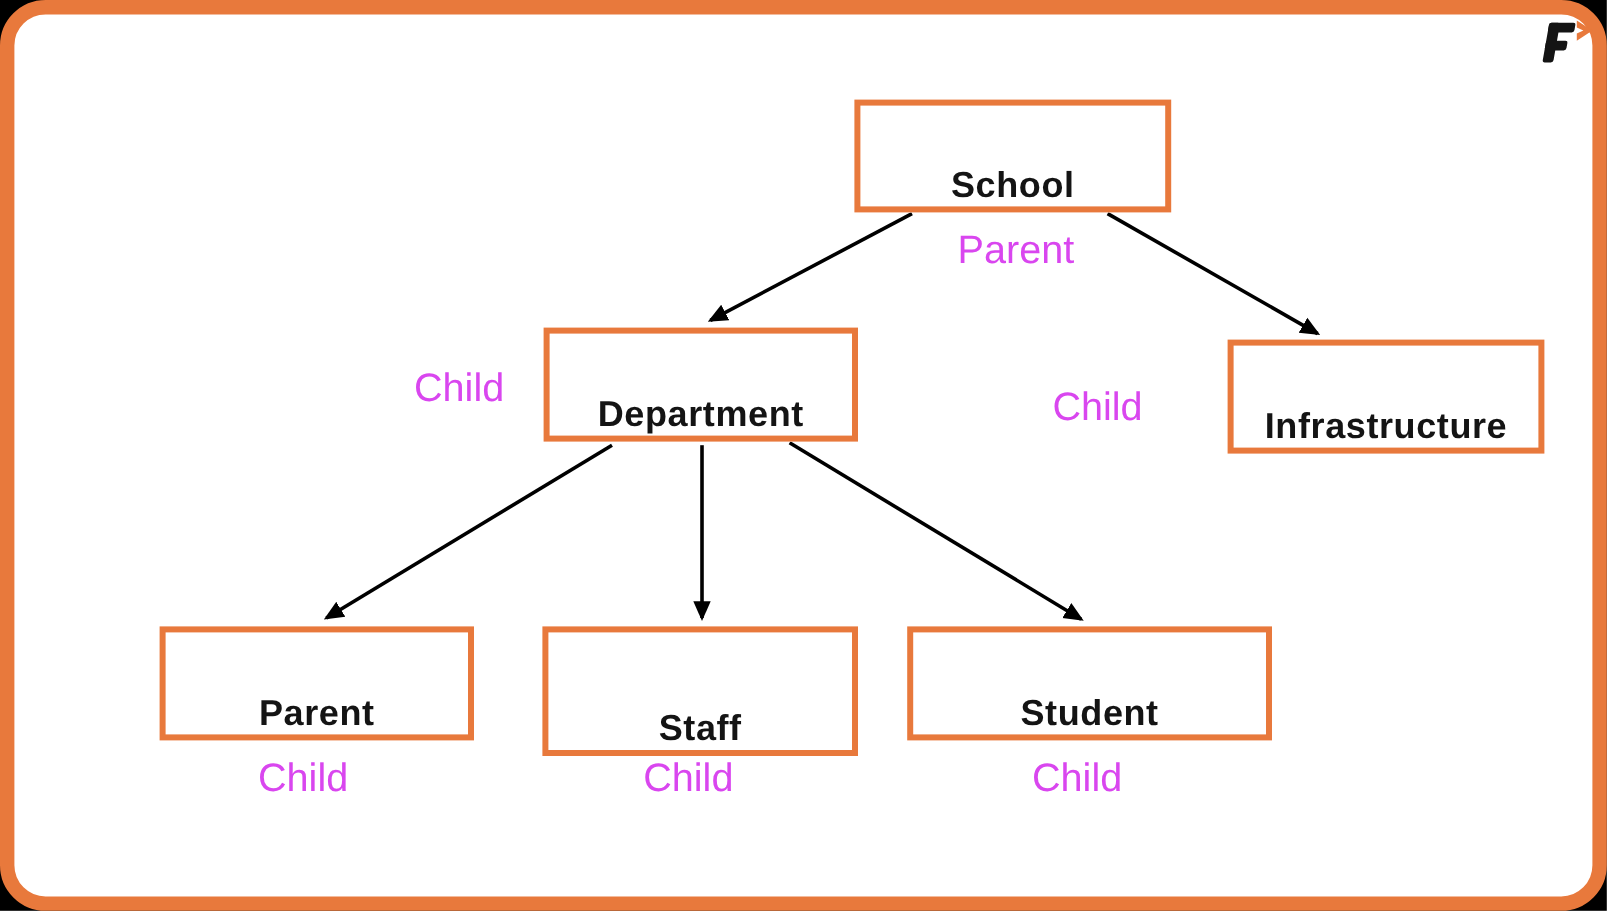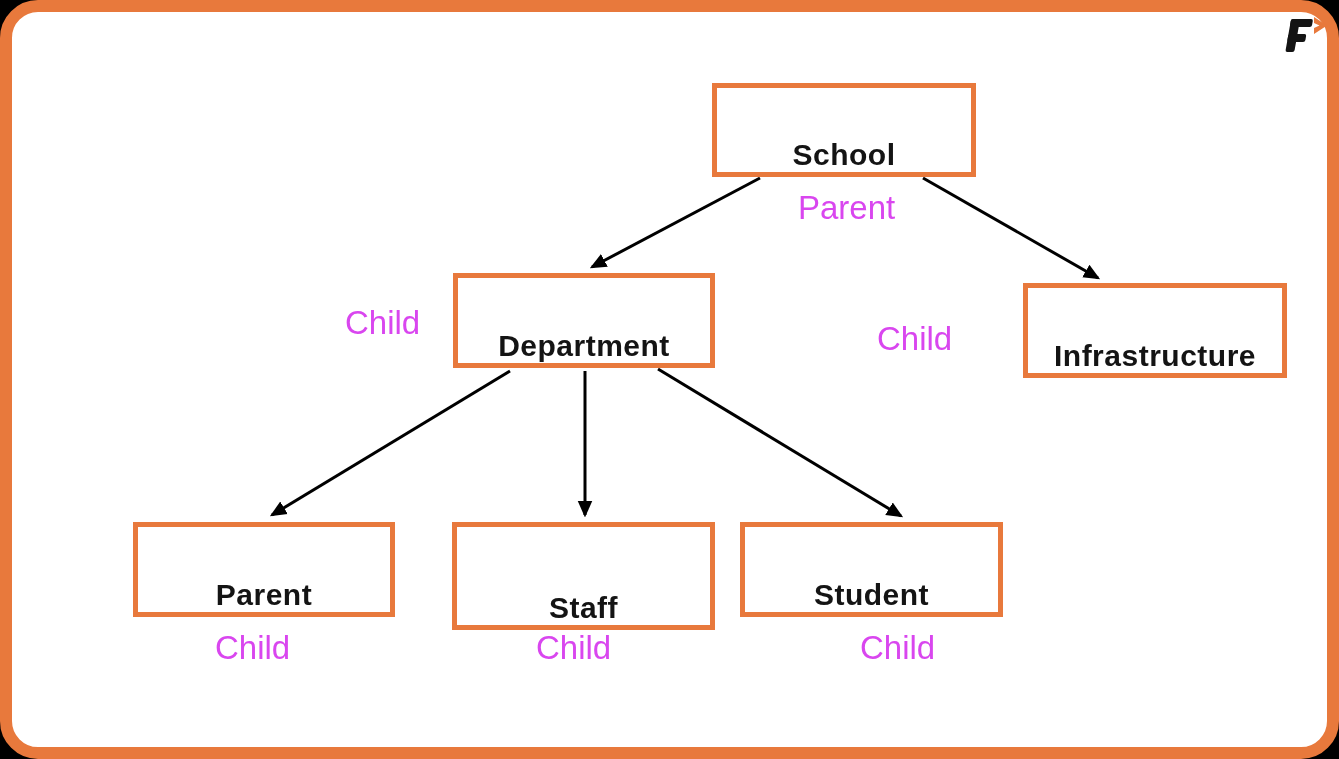--- a/index.html
+++ b/index.html
@@ -33,21 +33,21 @@
     font-size: 33px;
     font-weight: 400;
     color: #d946ef;
     white-space: nowrap;
   }
   #node-school         { left: 712px; top: 83px;  width: 264px; height: 94px; }
   #node-department     { left: 453px; top: 273px; width: 262px; height: 95px; }
   #node-infrastructure { left: 1023px; top: 283px; width: 264px; height: 95px; }
   #node-teacher        { left: 133px; top: 522px; width: 262px; height: 95px; }
   #node-staff          { left: 452px; top: 522px; width: 263px; height: 108px; }
-  #node-student        { left: 740px; top: 522px; width: 263px; height: 95px; }
+  #node-student        { left: 756px; top: 522px; width: 304px; height: 95px; }
 
   #cap-school         { left: 798px; top: 189px; }
   #cap-department     { left: 345px; top: 304px; }
   #cap-infrastructure { left: 877px; top: 320px; }
   #cap-teacher        { left: 215px; top: 629px; }
   #cap-staff          { left: 536px; top: 629px; }
   #cap-student        { left: 860px; top: 629px; }
 
   svg.edges {
     position: absolute; left: 0; top: 0;

